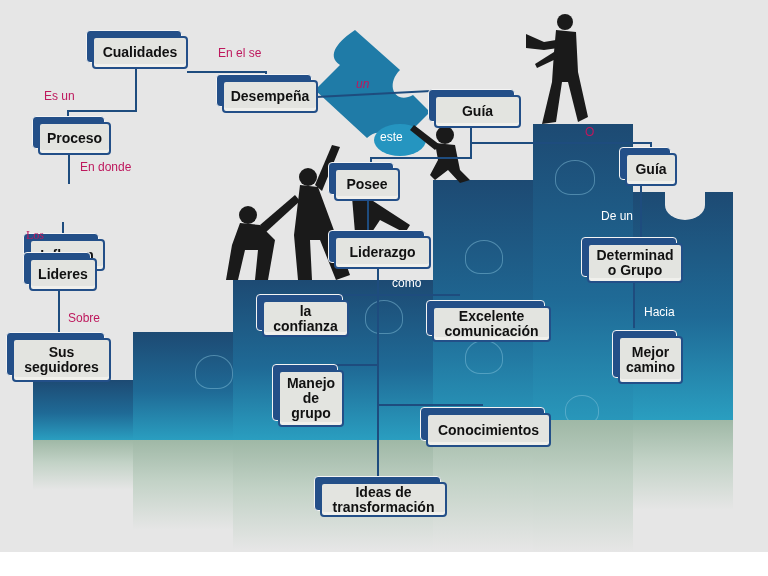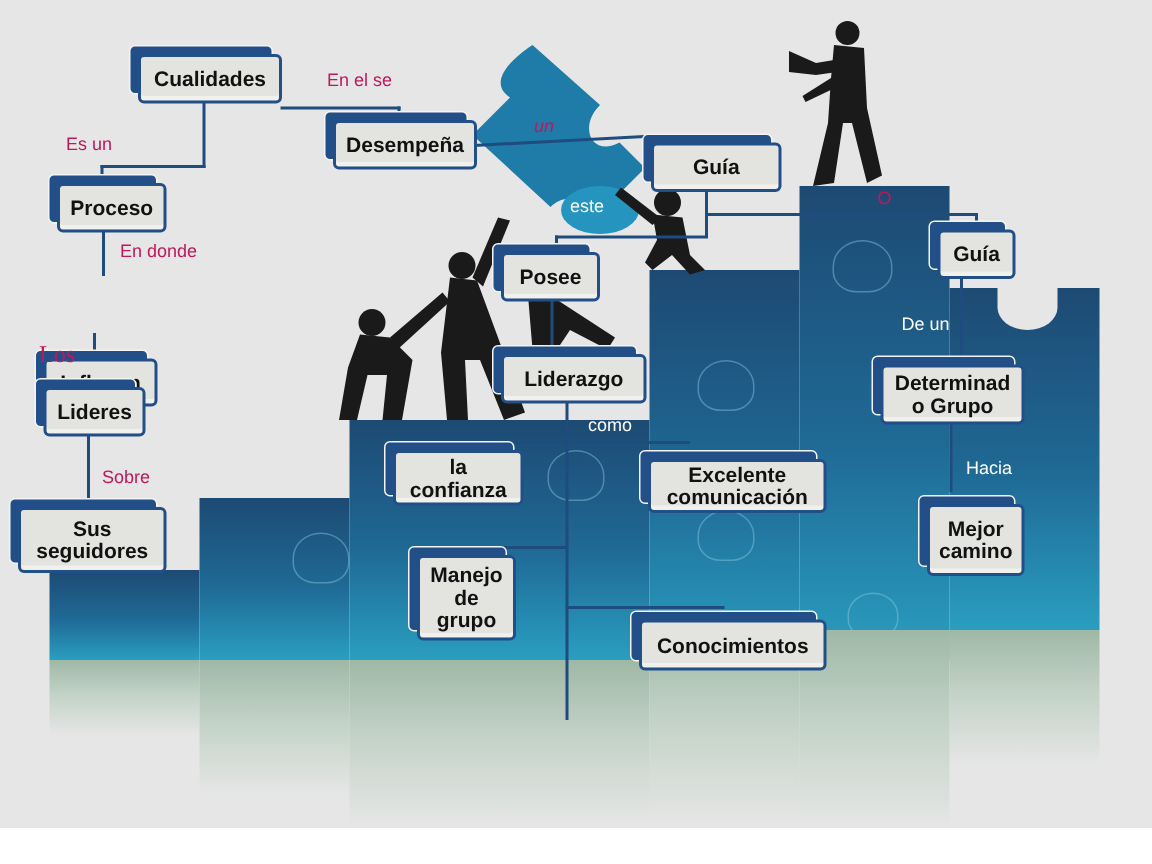--- a/index.html
+++ b/index.html
@@ -8,21 +8,21 @@
   #canvas { position: absolute; left: 0; top: 0; width: 768px; height: 552px; background: #e6e6e6; overflow: hidden; }
   .col { position: absolute; background: linear-gradient(to bottom, #1d4a73 0%, #1f6a96 55%, #2a9ec0 100%); }
   .reflect { position: absolute; background: linear-gradient(to bottom, #9fb8a6 0%, #c2d2c6 45%, rgba(230,230,230,0) 100%); }
   .hline { position: absolute; height: 2px; background: #1e4c7e; }
   .vline { position: absolute; width: 2px; background: #1e4c7e; }
   .box { position: absolute; }
   .box .back { position: absolute; left: -6px; top: -6px; right: 6px; bottom: 6px; background: #234f88; border-radius: 4px; border: 1px solid #f4f4f4; }
   .box .front { position: absolute; left: 0; top: 0; right: 0; bottom: 0; background: #e3e4e0; border: 2px solid #234f88; border-radius: 4px; display: flex; align-items: center; justify-content: center; text-align: center; font-weight: bold; font-size: 14px; line-height: 15px; color: #111; padding: 0 4px; white-space: pre-line; box-shadow: inset 0 -3px 0 #f0f0ec; }
   .lbl { position: absolute; font-size: 12px; color: #be185d; white-space: nowrap; }
   .lbl.white { color: #ffffff; }
-  .lbl.serif { font-family: "Liberation Serif", serif; font-size: 16px; }
+  .lbl.serif { font-family: "Liberation Serif", serif; font-size: 12px; }
   .silhouette { position: absolute; }
   .piece-line { position: absolute; border: 1.5px solid rgba(140,200,225,0.45); border-radius: 50% 50% 40% 40%; }
 </style>
 </head>
 <body>
 
 <div id="canvas">
 
   <div class="col" style="left:33px; top:380px; width:100px; height:60px;"></div>
   <div class="col" style="left:133px; top:332px; width:100px; height:108px;"></div>
@@ -162,20 +162,25 @@
   <div class="box" style="left:278px; top:370px; width:66px; height:57px;">
     <div class="back"></div>
       <div class="front">Manejo
 de
 grupo</div>
   </div>
   <div class="box" style="left:426px; top:413px; width:125px; height:34px;">
     <div class="back"></div>
       <div class="front">Conocimientos</div>
   </div>
+  <div class="box" style="left:320px; top:482px; width:127px; height:35px;">
+    <div class="back"></div>
+      <div class="front">Ideas de
+transformación</div>
+  </div>
 
   <span class="lbl" style="left:218px; top:46px;">En el se</span>
   <span class="lbl" style="left:44px; top:89px;">Es un</span>
   <span class="lbl" style="left:356px; top:77px;font-style:italic;">un</span>
   <span class="lbl white" style="left:380px; top:130px;">este</span>
   <span class="lbl" style="left:585px; top:125px;">O</span>
   <span class="lbl" style="left:80px; top:160px;">En donde</span>
   <span class="lbl serif" style="left:26px; top:228px;">Los</span>
   <span class="lbl white" style="left:601px; top:209px;">De un</span>
   <span class="lbl white" style="left:392px; top:276px;">como</span>

